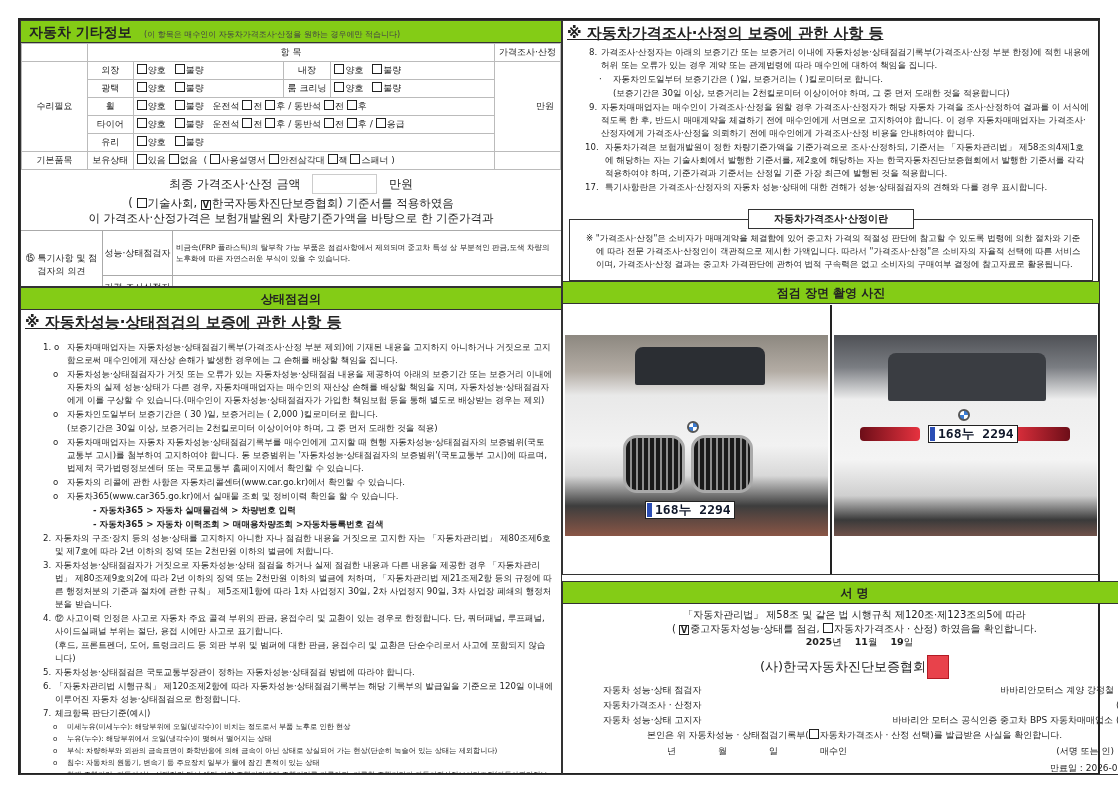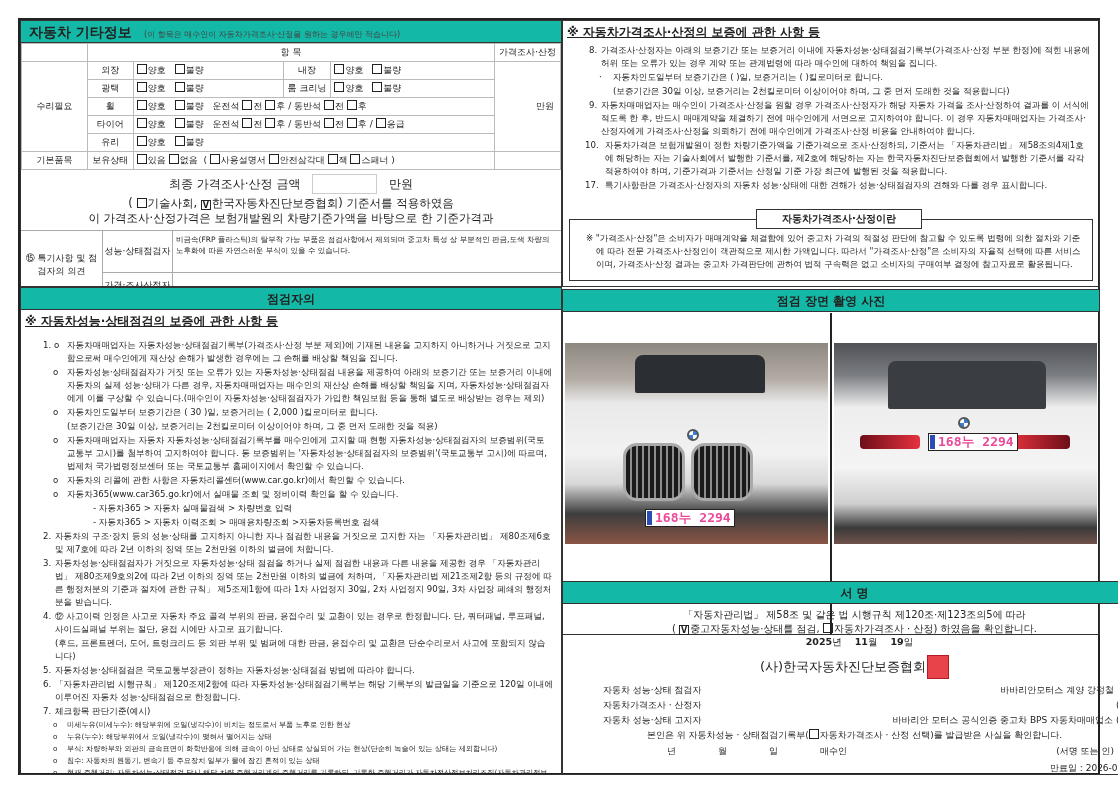--- a/index.html
+++ b/index.html
@@ -4,65 +4,65 @@
 <style>
   * { box-sizing: border-box; margin: 0; padding: 0; }
   html, body { width: 1118px; height: 792px; background: #ffffff; overflow: hidden; }
   body { font-family: "DejaVu Sans", "Liberation Sans", sans-serif; color: #222; position: relative; }
 
   .sheet { position: absolute; left: 18px; top: 18px; width: 1082px; height: 757px; border: 2px solid #222; }
   .panel { position: absolute; border: 1px solid #333; overflow: hidden; }
   .p-info { left: 0; top: 0; width: 542px; height: 267px; }
   .p-guar { left: 542px; top: 0; width: 538px; height: 267px; }
   .p-notice { left: 0; top: 267px; width: 542px; height: 488px; }
-  .p-photo { left: 542px; top: 269px; width: 538px; height: 346px; }
+  .p-photo { left: 542px; top: 261px; width: 538px; height: 294px; }
   .p-sign { left: 542px; top: 561px; width: 585px; height: 194px; }
 
-  .hdr { background: #14b8a6; border-bottom: 1px solid #333; height: 22px; line-height: 22px; font-size: 12px; font-weight: bold; }
+  .hdr { background: #84cc16; border-bottom: 1px solid #333; height: 22px; line-height: 22px; font-size: 12px; font-weight: bold; }
   .hdr.center { text-align: center; }
   .hdr .title { font-size: 14px; padding-left: 8px; }
   .hdr .sub { font-size: 8px; font-weight: normal; color: #444; margin-left: 8px; }
 
   table.grid { border-collapse: collapse; width: 100%; font-size: 9px; }
   table.grid td { border: 1px solid #bbb; height: 18px; padding: 0 3px; vertical-align: middle; }
   .c { text-align: center; }
   .cb { display: inline-block; width: 10px; height: 10px; border: 1px solid #222; vertical-align: -1px; margin-right: 1px; text-align: center; font-size: 8px; line-height: 9px; font-weight: bold; }
   .opt { margin-right: 6px; white-space: nowrap; }
 
   .final-row { text-align: center; font-size: 12px; padding: 4px 0 2px; }
   .final-row .amt-box { display: inline-block; width: 65px; height: 20px; border: 1px solid #ccc; vertical-align: middle; margin: 0 8px; }
   .basis { text-align: center; font-size: 11.5px; line-height: 15px; }
 
   .opinion { display: grid; grid-template-columns: 82px 70px 1fr; border-top: 1px solid #aaa; font-size: 9px; }
   .opinion .lbl { display: flex; align-items: center; justify-content: center; text-align: center; border-right: 1px solid #aaa; line-height: 13px; padding: 0 2px; }
   .opinion .sub-lbl { border-right: 1px solid #aaa; border-bottom: 1px solid #aaa; display: flex; align-items: center; justify-content: center; font-size: 9px; }
-  .opinion .val { border-bottom: 1px solid #aaa; font-size: 7.5px; padding: 3px; line-height: 11px; }
-
-  .sec-title { font-size: 12px; font-weight: bold; text-decoration: underline; padding: 3px 4px; }
+  .opinion .val { border-bottom: 1px solid #aaa; font-size: 7.5px; padding: 3px; line-height: 11px; margin-top: 8px; }
+
+  .sec-title { font-size: 15px; font-weight: bold; text-decoration: underline; padding: 3px 4px; }
   .list { font-size: 8.6px; line-height: 13px; padding: 0 8px 0 22px; }
   .list .it { position: relative; padding-left: 12px; margin-bottom: 1px; }
   .list .it .n { position: absolute; left: 0; }
   .list .sub { padding-left: 24px; position: relative; }
   .list .sub .n { position: absolute; left: 10px; }
-  .list .sub2 { padding-left: 50px; }
+  .list .sub2 { padding-left: 50px; font-weight: bold; }
   .list .note { padding-left: 24px; }
   .list.small .sub { font-size: 7.2px; line-height: 11px; }
 
   .def-box { position: absolute; left: 6px; top: 198px; width: 524px; height: 62px; border: 1px solid #333; }
-  .def-title { position: absolute; left: 186px; top: -11px; width: 166px; height: 20px; border: 1px solid #333; background: #fff; text-align: center; font-size: 10px; font-weight: bold; line-height: 18px; }
+  .def-title { position: absolute; left: 178px; top: -11px; width: 166px; height: 20px; border: 1px solid #333; background: #fff; text-align: center; font-size: 10px; font-weight: bold; line-height: 18px; }
   .def-text { font-size: 8.5px; line-height: 13px; padding: 12px 8px 0 16px; text-indent: -10px; padding-left: 26px; }
 
   .photos { position: absolute; top: 23px; left: 0; right: 0; bottom: 0; display: flex; }
   .photo-cell { flex: 1; position: relative; }
   .photo-cell + .photo-cell { border-left: 2px solid #222; }
   .photo { position: absolute; left: 2px; right: 2px; top: 30px; height: 201px; overflow: hidden; }
   .photo-front { background: linear-gradient(180deg, #8d8880 0%, #b3aca4 18%, #e9e9e9 30%, #f2f2f2 55%, #d8d8d8 70%, #3d3d3d 85%, #8a5646 100%); }
   .photo-rear { background: linear-gradient(180deg, #4f5156 0%, #7a7d82 16%, #eeeeee 32%, #f4f4f4 62%, #cfcfcf 80%, #3a3a3a 92%, #70524a 100%); }
   .grille { position: absolute; width: 62px; height: 58px; border: 3px solid #aaa; border-radius: 14px; background: repeating-linear-gradient(90deg, #1a1a1a 0 4px, #8d8d8d 4px 6px); top: 100px; }
-  .plate { position: absolute; background: #fff; border: 1px solid #222; font-family: "DejaVu Sans Mono", monospace; font-size: 13px; font-weight: bold; line-height: 16px; padding: 0 3px 0 9px; color: #ec4899; }
+  .plate { position: absolute; background: #fff; border: 1px solid #222; font-family: "DejaVu Sans Mono", monospace; font-size: 13px; font-weight: bold; line-height: 16px; padding: 0 3px 0 9px; color: #0f172a; }
   .plate::before { content: ""; position: absolute; left: 1px; top: 1px; bottom: 1px; width: 5px; background: #2a4db5; }
   .windshield { position: absolute; background: #2b2e33; border-radius: 8px 8px 2px 2px; }
   .tail { position: absolute; height: 14px; width: 60px; background: linear-gradient(90deg, #6d0e18, #e6323f); border-radius: 4px; top: 92px; }
   .logo { position: absolute; width: 12px; height: 12px; border-radius: 50%; border: 2px solid #555; background: conic-gradient(#3b7bd1 0 25%, #fff 0 50%, #3b7bd1 0 75%, #fff 0); }
 
   .sign-body { font-size: 10px; text-align: center; }
   .sign-line { line-height: 14px; }
   .sign-date { font-size: 9.5px; }
   .sign-date b { font-weight: bold; margin-left: 10px; }
   .sign-org { font-size: 13px; margin-top: 6px; position: relative; display: inline-block; }
@@ -216,21 +216,21 @@
       <div class="it" style="padding-left:16px;"><span class="n" style="left:-4px">10.</span><span>자동차가격은 보험개발원이 정한 차량기준가액을 기준가격으로 조사·산정하되, 기준서는 「자동차관리법」 제58조의4제1호에 해당하는 자는 기술사회에서 발행한 기준서를, 제2호에 해당하는 자는 한국자동차진단보증협회에서 발행한 기준서를 각각 적용하여야 하며, 기준가격과 기준서는 산정일 기준 가장 최근에 발행된 것을 적용합니다.</span></div>
       <div class="it" style="padding-left:16px;"><span class="n" style="left:-4px">17.</span><span>특기사항란은 가격조사·산정자의 자동차 성능·상태에 대한 견해가 성능·상태점검자의 견해와 다를 경우 표시합니다.</span></div>
     </div>
     <div class="def-box">
       <div class="def-title">자동차가격조사·산정이란</div>
       <div class="def-text">※ "가격조사·산정"은 소비자가 매매계약을 체결함에 있어 중고차 가격의 적절성 판단에 참고할 수 있도록 법령에 의한 절차와 기준에 따라 전문 가격조사·산정인이 객관적으로 제시한 가액입니다. 따라서 "가격조사·산정"은 소비자의 자율적 선택에 따른 서비스이며, 가격조사·산정 결과는 중고차 가격판단에 관하여 법적 구속력은 없고 소비자의 구매여부 결정에 참고자료로 활용됩니다.</div>
     </div>
   </div>
 
   <div class="panel p-notice">
-    <div class="hdr center">점검자의</div>
+    <div class="hdr center">상태점검의</div>
     <div class="sec-title">※ 자동차성능·상태점검의 보증에 관한 사항 등</div>
     <div class="list" style="padding-top:6px;">
       <div class="it" style="padding-left:24px;"><span class="n">1. o</span><span>자동차매매업자는 자동차성능·상태점검기록부(가격조사·산정 부분 제외)에 기재된 내용을 고지하지 아니하거나 거짓으로 고지함으로써 매수인에게 재산상 손해가 발생한 경우에는 그 손해를 배상할 책임을 집니다.</span></div>
       <div class="it sub"><span class="n">o</span><span>자동차성능·상태점검자가 거짓 또는 오류가 있는 자동차성능·상태점검 내용을 제공하여 아래의 보증기간 또는 보증거리 이내에 자동차의 실제 성능·상태가 다른 경우, 자동차매매업자는 매수인의 재산상 손해를 배상할 책임을 지며, 자동차성능·상태점검자에게 이를 구상할 수 있습니다.(매수인이 자동차성능·상태점검자가 가입한 책임보험 등을 통해 별도로 배상받는 경우는 제외)</span></div>
       <div class="it sub"><span class="n">o</span><span>자동차인도일부터 보증기간은 ( 30 )일, 보증거리는 ( 2,000 )킬로미터로 합니다.</span></div>
       <div class="it note"><span>(보증기간은 30일 이상, 보증거리는 2천킬로미터 이상이어야 하며, 그 중 먼저 도래한 것을 적용)</span></div>
       <div class="it sub"><span class="n">o</span><span>자동차매매업자는 자동차 자동차성능·상태점검기록부를 매수인에게 고지할 때 현행 자동차성능·상태점검자의 보증범위(국토교통부 고시)를 첨부하여 고지하여야 합니다. 동 보증범위는 '자동차성능·상태점검자의 보증범위'(국토교통부 고시)에 따르며, 법제처 국가법령정보센터 또는 국토교통부 홈페이지에서 확인할 수 있습니다.</span></div>
       <div class="it sub"><span class="n">o</span><span>자동차의 리콜에 관한 사항은 자동차리콜센터(www.car.go.kr)에서 확인할 수 있습니다.</span></div>
       <div class="it sub"><span class="n">o</span><span>자동차365(www.car365.go.kr)에서 실매물 조회 및 정비이력 확인을 할 수 있습니다.</span></div>
       <div class="it sub2"><span>- 자동차365 &gt; 자동차 실매물검색 &gt; 차량번호 입력</span></div>

